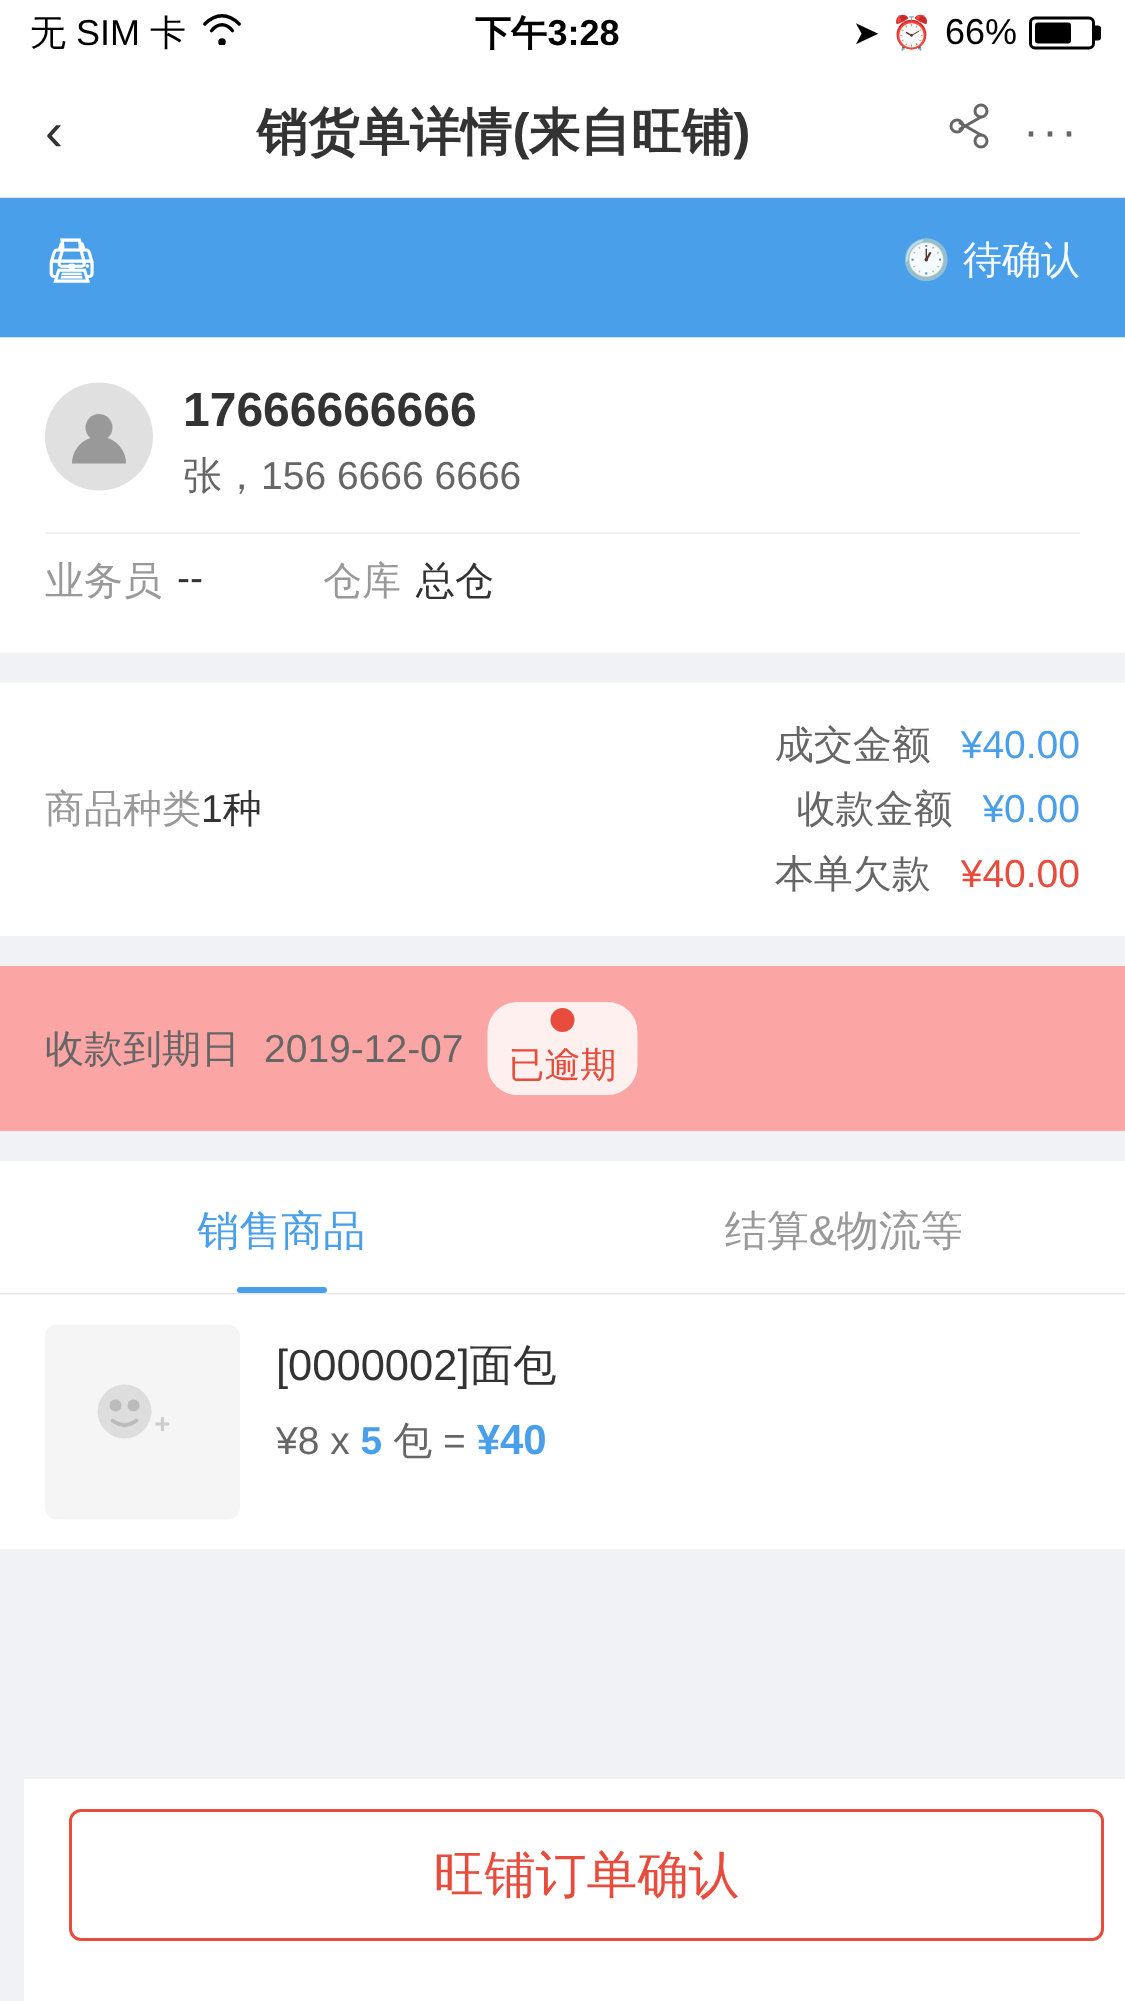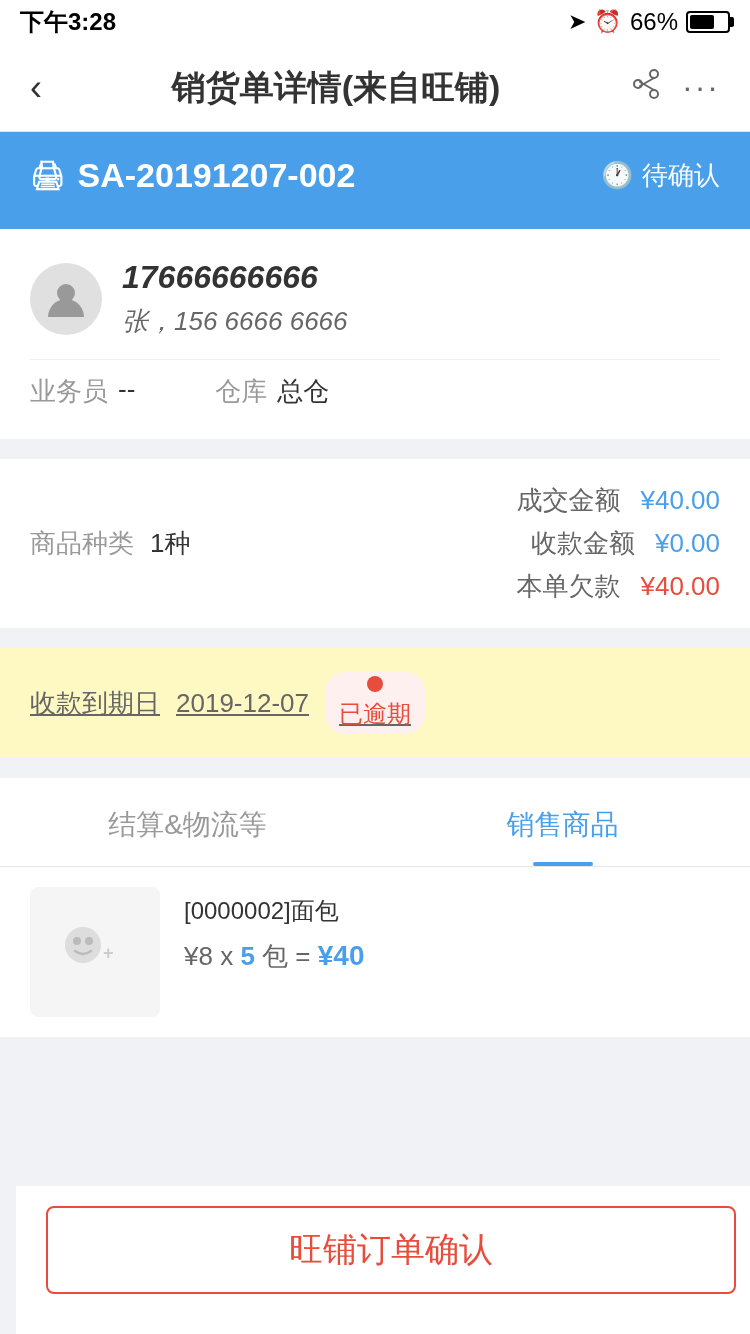--- a/index.html
+++ b/index.html
@@ -134,24 +134,23 @@
     
     .white-card {
       background: #fff;
       margin-bottom: 20px;
       padding: 30px;
     }
 
     
     .customer-section {
       display: flex;
-      align-items: center;
+      align-items: flex-start;
       gap: 20px;
       margin-bottom: 20px;
-      font-style: italic;
     }
     .customer-avatar {
       width: 72px;
       height: 72px;
       background: #e0e0e0;
       border-radius: 50%;
       display: flex;
       align-items: center;
       justify-content: center;
       flex-shrink: 0;
@@ -198,21 +197,20 @@
       padding: 24px 30px;
     }
     .summary-row {
       display: flex;
       justify-content: space-between;
       align-items: center;
     }
     .summary-left {
       display: flex;
       align-items: center;
-      gap: 16px;
       font-size: 26px;
       color: #666;
     }
     .summary-type-label { color: #999; }
     .summary-type-value { color: #333; font-size: 26px; }
     .summary-right {
       display: flex;
       flex-direction: column;
       align-items: flex-end;
       gap: 8px;
@@ -222,29 +220,28 @@
       gap: 20px;
       align-items: center;
       font-size: 26px;
     }
     .summary-item-label { color: #666; }
     .amount-blue { color: #4a9fea; }
     .amount-red { color: #e74c3c; }
 
     
     .due-date-section {
-      background: #fef9c3;
+      background: #fca5a5;
       padding: 24px 30px;
       margin-bottom: 20px;
       font-size: 26px;
       color: #666;
       display: flex;
       align-items: center;
       gap: 16px;
-      text-decoration: underline;
     }
     .overdue-badge {
       background: #fff0f0;
       color: #e74c3c;
       font-size: 24px;
       padding: 4px 14px;
       border-radius: 20px;
       display: flex;
       align-items: center;
       gap: 6px;
@@ -313,21 +310,21 @@
     }
     .product-image-logo {
       font-size: 44px;
       color: #ccc;
     }
     .product-details {
       flex: 1;
       padding-top: 8px;
     }
     .product-name {
-      font-size: 24px;
+      font-size: 29px;
       color: #333;
       margin-bottom: 12px;
     }
     .product-price {
       font-size: 26px;
       color: #666;
     }
     .product-price .qty { color: #4a9fea; font-weight: 600; }
     .product-price .total { color: #4a9fea; font-weight: 700; font-size: 28px; }
 
@@ -358,20 +355,30 @@
       cursor: pointer;
       display: flex;
       align-items: center;
       justify-content: center;
     }
   </style>
 </head>
 <body>
 
 <div class="status-bar">
+  <div class="status-bar-left">
+    <span>无 SIM 卡</span>
+    <span>
+      <svg width="28" height="22" viewBox="0 0 28 22" fill="none">
+        <path d="M14 17.5a2.5 2.5 0 110 5 2.5 2.5 0 010-5z" fill="#000"></path>
+        <path d="M7 12.5C9 10 11.4 8.5 14 8.5s5 1.5 7 4" stroke="#000" stroke-width="2.2" fill="none" stroke-linecap="round"></path>
+        <path d="M2.5 8C6 4.5 9.8 2.5 14 2.5s8 2 11.5 5.5" stroke="#000" stroke-width="2.2" fill="none" stroke-linecap="round"></path>
+      </svg>
+    </span>
+  </div>
   <div class="status-bar-center">下午3:28</div>
   <div class="status-bar-right">
     <span style="font-size:22px;">➤</span>
     <span style="font-size:22px;">⏰</span>
     <span>66%</span>
     <div class="battery-icon">
       <div class="battery-fill"></div>
       <div class="battery-tip"></div>
     </div>
   </div>
@@ -391,21 +398,20 @@
       </svg>
     </span>
     <span class="nav-action-icon" style="font-size:32px;color:#666;letter-spacing:2px;">···</span>
   </div>
 </div>
 
 <div class="order-header-card">
   <div class="order-header-top">
     <div class="order-id">
       <span style="font-size:28px;">🖨</span>
-      <span>SA-20191207-002</span>
     </div>
     <div class="order-status">
       <span>🕐</span>
       <span>待确认</span>
     </div>
   </div>
 </div>
 
 <div class="white-card">
   <div class="customer-section">
@@ -459,22 +465,22 @@
   <span>收款到期日</span>
   <span>2019-12-07</span>
   <span class="overdue-badge">
     <span class="overdue-dot"></span>
     <span>已逾期</span>
   </span>
 </div>
 
 <div class="tabs-section">
   <div class="tabs-header">
+    <div class="tab-item active">销售商品</div>
     <div class="tab-item">结算&amp;物流等</div>
-    <div class="tab-item active">销售商品</div>
   </div>
 </div>
 
 <div class="product-list">
   <div class="product-item">
     <div class="product-image">
       <span class="product-image-logo" style="font-size:44px;color:#ccc;">
         <svg width="80" height="60" viewBox="0 0 80 60" fill="none">
           <ellipse cx="28" cy="28" rx="18" ry="18" fill="#ddd"></ellipse>
           <circle cx="22" cy="24" r="4" fill="#bbb"></circle>

